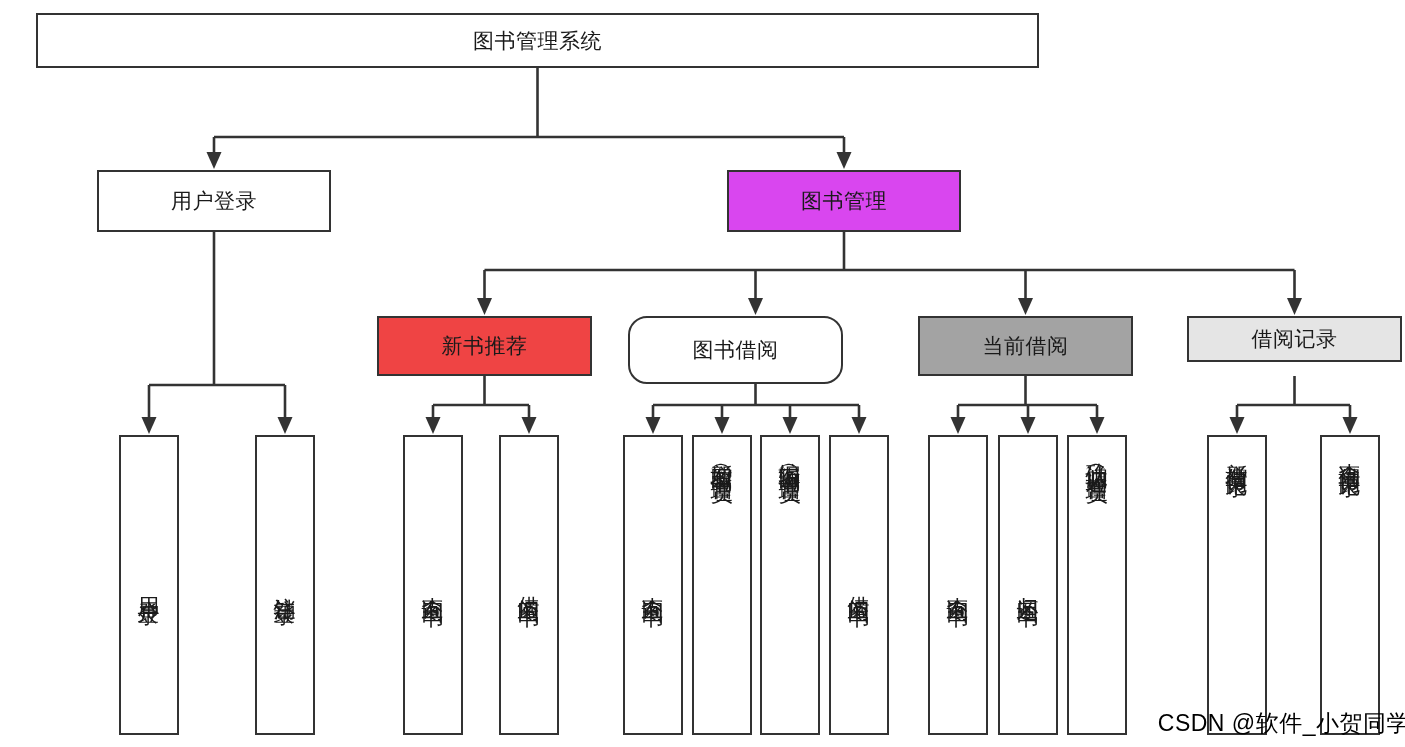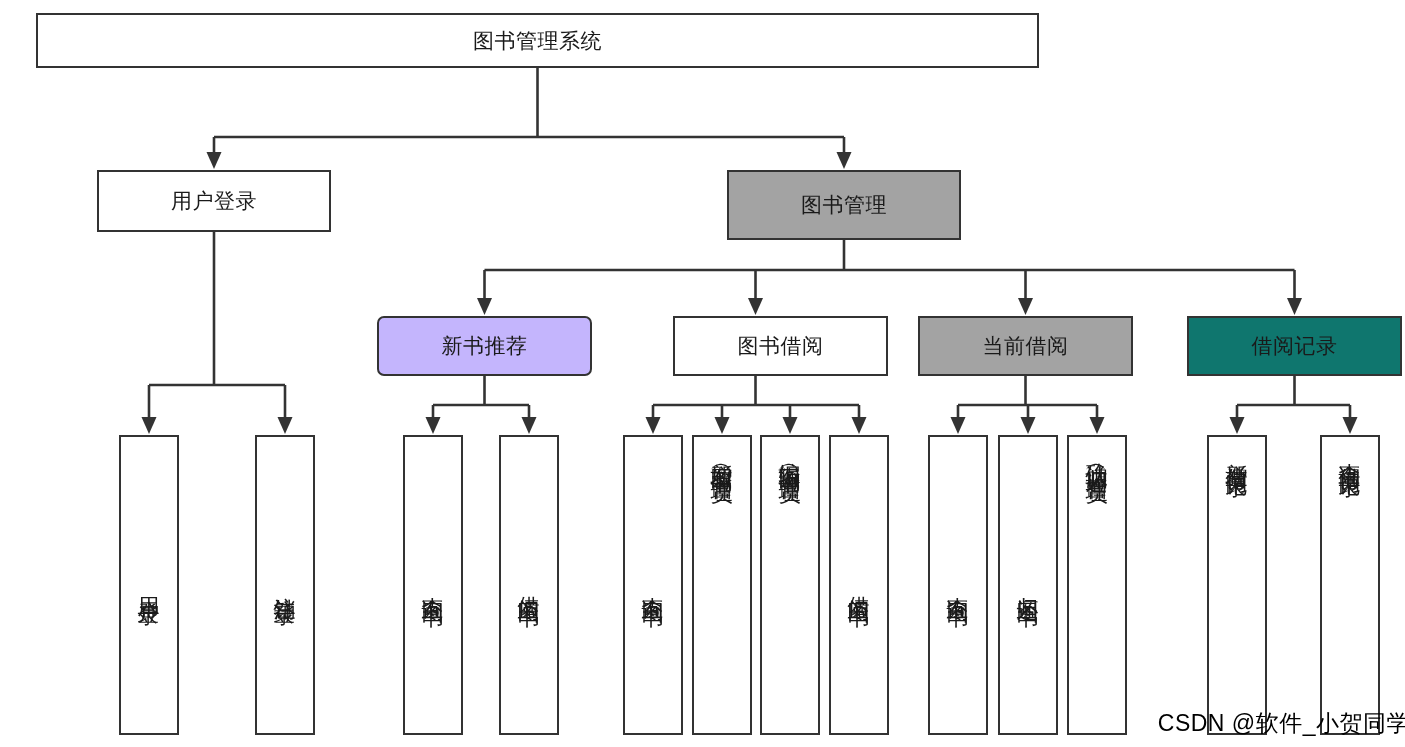--- a/index.html
+++ b/index.html
@@ -132,33 +132,33 @@
       <line x1="1335" y1="405" x2="1335" y2="418" stroke="#333333" stroke-width="2.6"></line>
       <polygon points="1327.5,417 1342.5,417 1335,434" fill="#333333"></polygon>
     </svg>
   <div id="nodes">
       <div class="node horiz" style="left: 21px; top: 13px; width: 1003px; height: 55px; border-color: rgb(51, 51, 51); background: rgb(255, 255, 255);">
         <span class="label">图书管理系统</span>
       </div>
       <div class="node horiz" style="left: 82px; top: 170px; width: 234px; height: 62px; border-color: rgb(51, 51, 51); background: rgb(255, 255, 255);">
         <span class="label">用户登录</span>
       </div>
-      <div class="node horiz" style="left: 712px; top: 170px; width: 234px; height: 70px; border-color: rgb(51, 51, 51); background: #a3a3a3;">
+      <div class="node horiz" style="left: 712px; top: 170px; width: 234px; height: 62px; border-color: rgb(51, 51, 51); background: #d946ef;">
         <span class="label">图书管理</span>
       </div>
-      <div class="node horiz" style="left: 362px; top: 316px; width: 215px; height: 60px; border-color: rgb(51, 51, 51); background: #c4b5fd; border-radius: 7px;">
+      <div class="node horiz" style="left: 362px; top: 316px; width: 215px; height: 60px; border-color: rgb(51, 51, 51); background: #ef4444;">
         <span class="label">新书推荐</span>
       </div>
-      <div class="node horiz" style="left: 658px; top: 316px; width: 215px; height: 60px; border-color: rgb(51, 51, 51); background: rgb(255, 255, 255);">
+      <div class="node horiz" style="left: 613px; top: 316px; width: 215px; height: 68px; border-color: rgb(51, 51, 51); background: rgb(255, 255, 255); border-radius: 19px;">
         <span class="label">图书借阅</span>
       </div>
       <div class="node horiz" style="left: 903px; top: 316px; width: 215px; height: 60px; border-color: rgb(51, 51, 51); background: #a3a3a3;">
         <span class="label">当前借阅</span>
       </div>
-      <div class="node horiz" style="left: 1172px; top: 316px; width: 215px; height: 60px; border-color: rgb(51, 51, 51); background: #0f766e;">
+      <div class="node horiz" style="left: 1172px; top: 316px; width: 215px; height: 46px; border-color: rgb(51, 51, 51); background: #e5e5e5;">
         <span class="label">借阅记录</span>
       </div>
       <div class="node vert tall-center" style="left: 104px; top: 435px; width: 60px; height: 300px; border-color: rgb(51, 51, 51); background: rgb(255, 255, 255);">
         <span class="label">用户登录</span>
       </div>
       <div class="node vert tall-center" style="left: 240px; top: 435px; width: 60px; height: 300px; border-color: rgb(51, 51, 51); background: rgb(255, 255, 255);">
         <span class="label">注销登录</span>
       </div>
       <div class="node vert tall-center" style="left: 388px; top: 435px; width: 60px; height: 300px; border-color: rgb(51, 51, 51); background: rgb(255, 255, 255);">
         <span class="label">查询图书</span>

